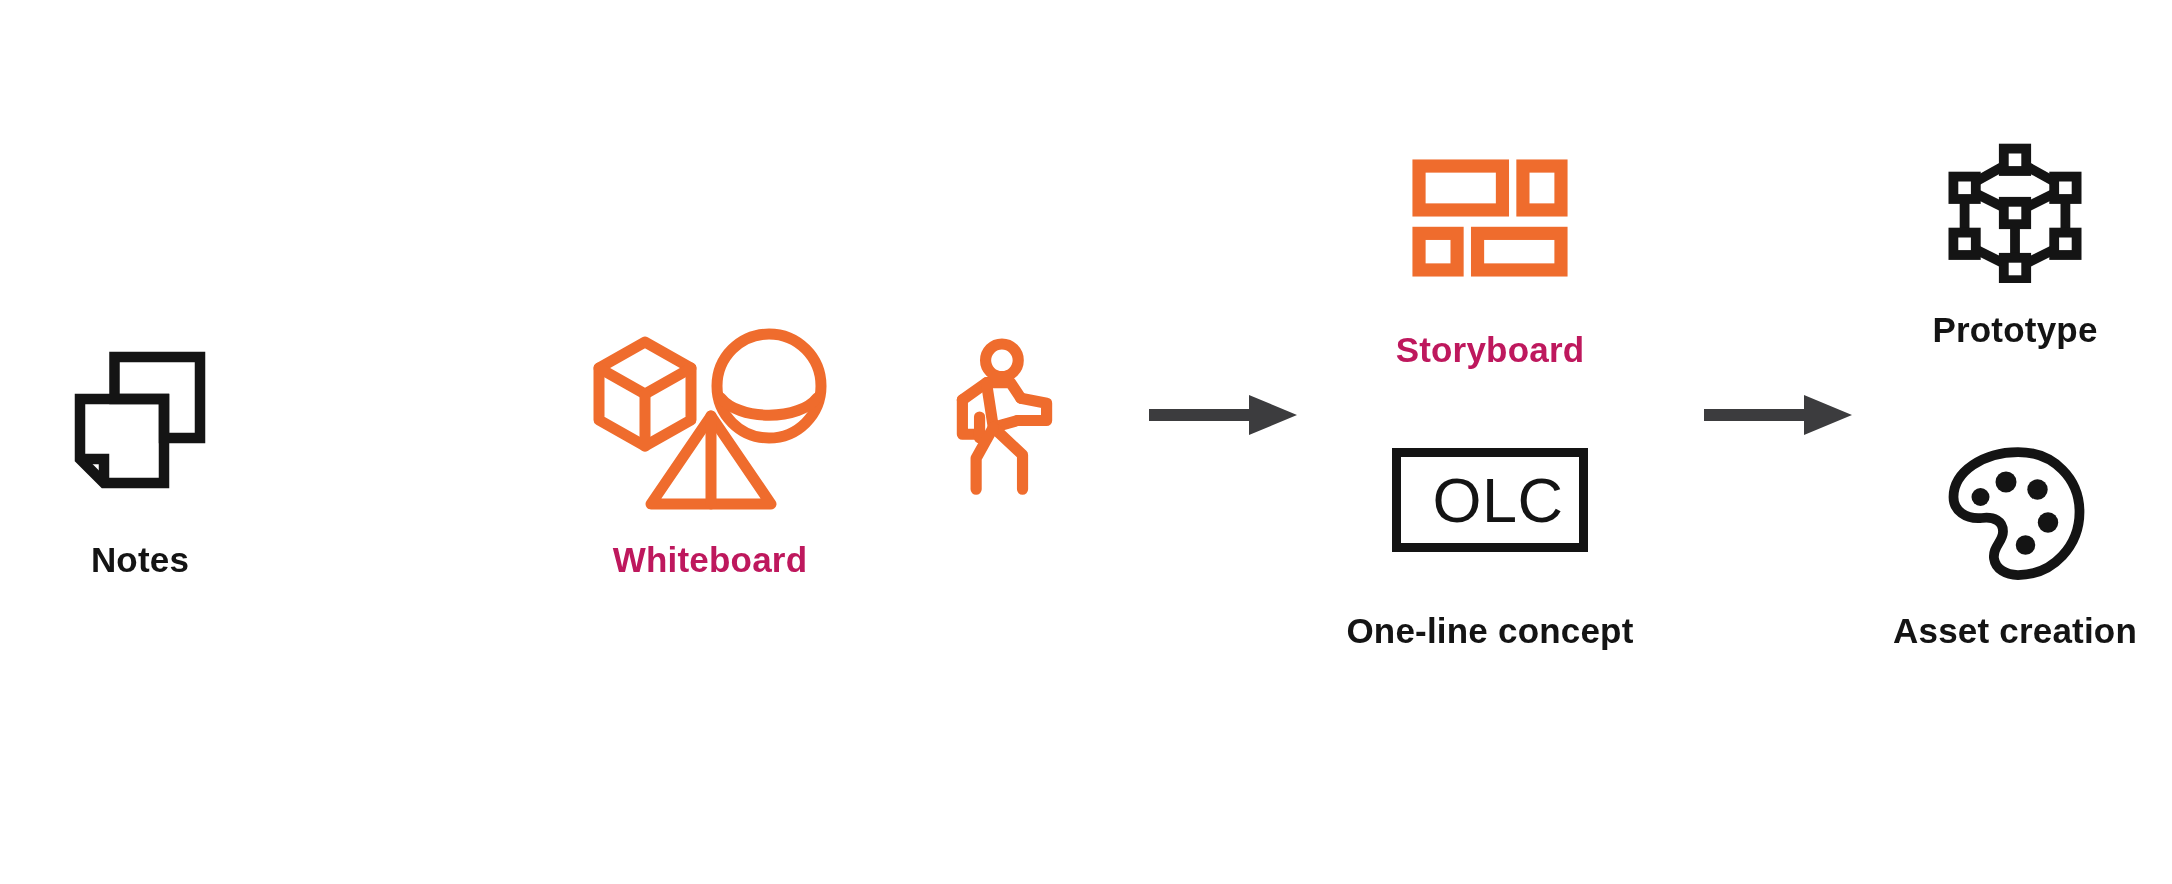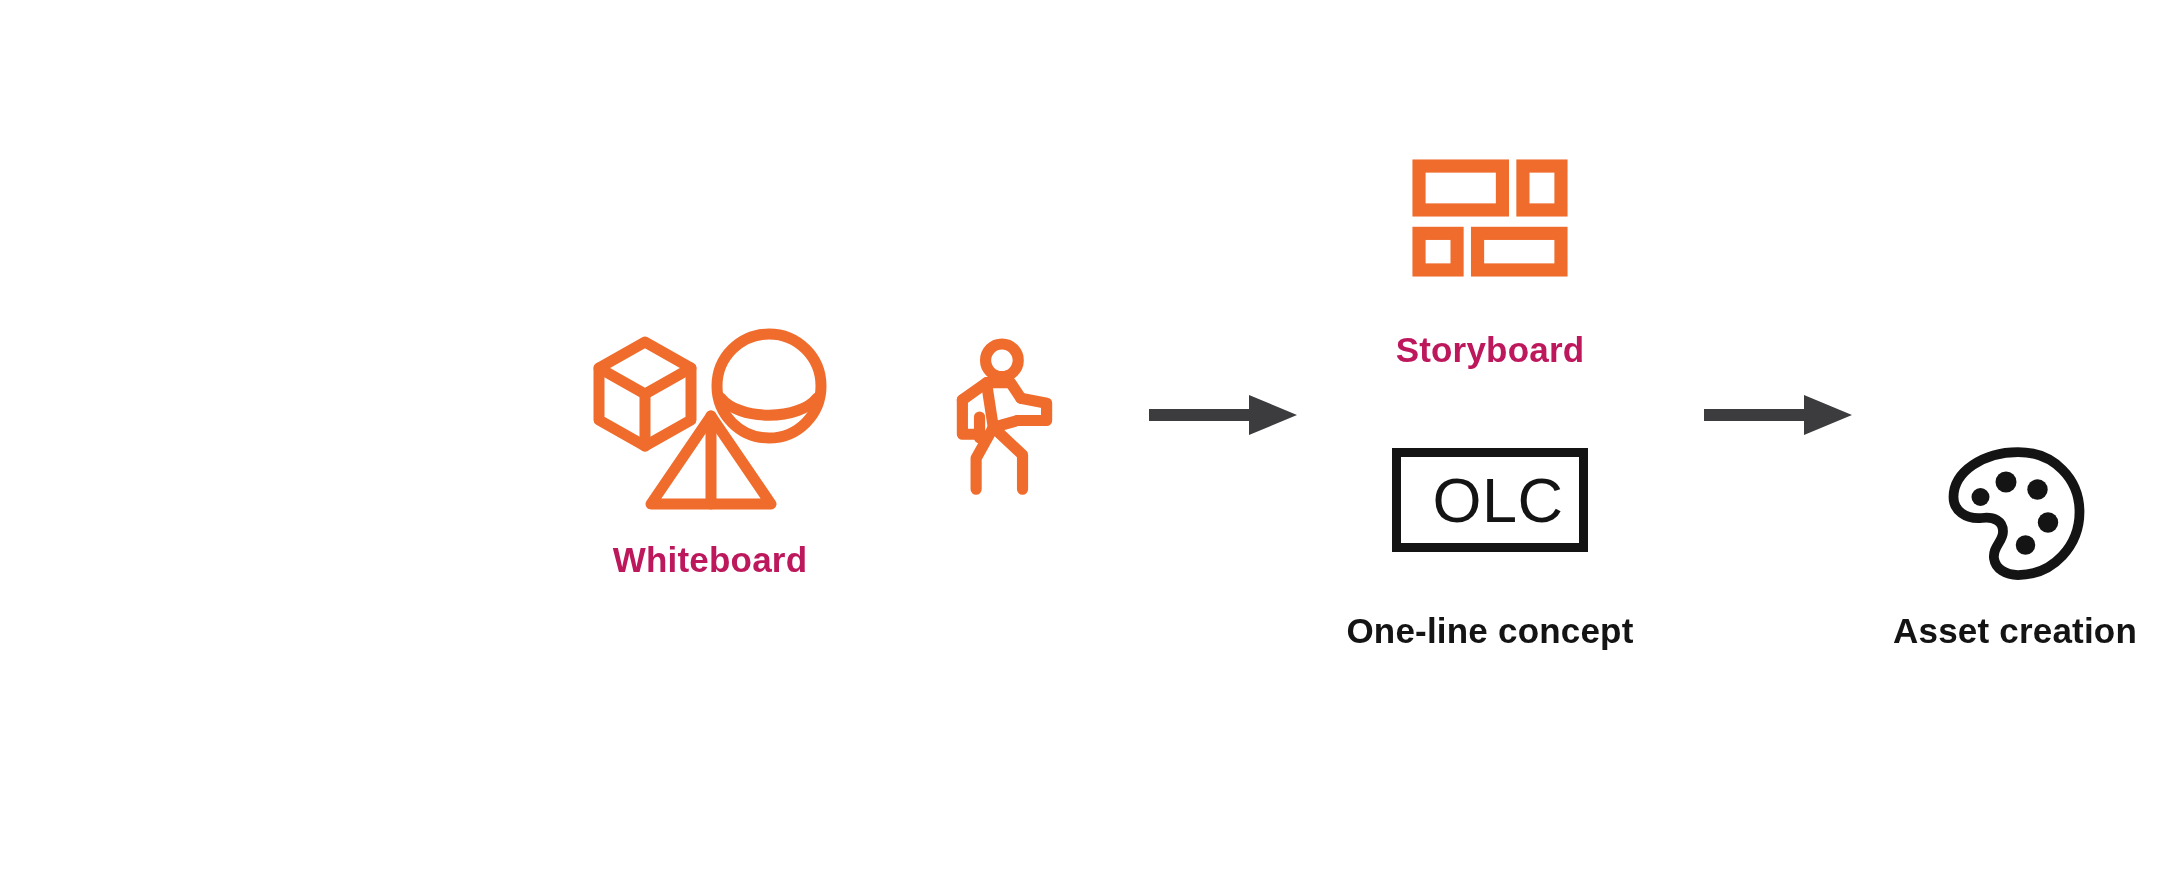--- a/index.html
+++ b/index.html
@@ -45,20 +45,32 @@
 
   .arrow-box {
     position: absolute;
   }
 </style>
 </head>
 <body>
 
 <div id="stage">
 
+  <div class="node" style="left:40px; top:320px; width:200px; height:280px;">
+    <div class="icon-box" style="left:0; top:0; width:200px; height:200px;">
+      <svg width="150" height="150" viewBox="0 0 100 100" aria-hidden="true">
+
+        <path d="M33 8 H90 V62 H66 V36 H33 Z" fill="none" stroke="#141414" stroke-width="7" stroke-linejoin="miter"></path>
+
+        <path d="M10 36 H66 V92 H26 L10 76 Z" fill="none" stroke="#141414" stroke-width="7" stroke-linejoin="miter"></path>
+        <path d="M10 76 H26 V92" fill="none" stroke="#141414" stroke-width="7" stroke-linejoin="miter"></path>
+      </svg>
+    </div>
+    <div class="label dark" style="left:0; top:222px; width:200px;">Notes</div>
+  </div>
 
 
   <div class="node" style="left:560px; top:300px; width:300px; height:300px;">
     <div class="icon-box" style="left:0; top:0; width:300px; height:220px;">
       <svg width="250" height="200" viewBox="0 0 125 100" aria-hidden="true">
         <g fill="none" stroke="#EF6C2D" stroke-width="5.5" stroke-linejoin="round" stroke-linecap="round">
 
           <path d="M30 16 L53 29 L53 55 L30 68 L7 55 L7 29 Z"></path>
           <path d="M7 29 L30 42 L53 29"></path>
           <path d="M30 42 L30 68"></path>
@@ -128,20 +140,42 @@
     </div>
     <div class="label dark" style="left:0; top:178px; width:360px;">One-line concept</div>
   </div>
 
   <div class="arrow-box" style="left:1700px; top:385px; width:160px; height:60px;">
     <svg width="160" height="60" viewBox="0 0 160 60" aria-hidden="true">
       <path d="M4 24 H104 V10 L152 30 L104 50 V36 H4 Z" fill="#3C3C3E"></path>
     </svg>
   </div>
 
+  <div class="node" style="left:1870px; top:140px; width:290px; height:230px;">
+    <div class="icon-box" style="left:0; top:0; width:290px; height:145px;">
+      <svg width="140" height="140" viewBox="0 0 100 100" aria-hidden="true">
+        <g stroke="#141414" stroke-width="7" fill="none">
+
+          <path d="M50 12 L14 32 L14 72 L50 90 L86 72 L86 32 Z"></path>
+          <path d="M14 32 L50 50 L86 32"></path>
+          <path d="M50 50 L50 90"></path>
+        </g>
+        <g stroke="#141414" stroke-width="7" fill="#ffffff">
+          <rect x="42" y="4" width="16" height="16"></rect>
+          <rect x="6" y="24" width="16" height="16"></rect>
+          <rect x="78" y="24" width="16" height="16"></rect>
+          <rect x="42" y="42" width="16" height="16"></rect>
+          <rect x="6" y="64" width="16" height="16"></rect>
+          <rect x="78" y="64" width="16" height="16"></rect>
+          <rect x="42" y="82" width="16" height="16"></rect>
+        </g>
+      </svg>
+    </div>
+    <div class="label dark" style="left:0; top:172px; width:290px;">Prototype</div>
+  </div>
 
   <div class="node" style="left:1845px; top:435px; width:340px; height:230px;">
     <div class="icon-box" style="left:0; top:0; width:340px; height:160px;">
       <svg width="150" height="150" viewBox="0 0 100 100" aria-hidden="true">
         <path d="M52 8
                  C76 8 93 26 93 48
                  C93 70 76 90 52 90
                  C44 90 37 86 36 79
                  C35 71 42 68 42 61
                  C42 54 36 51 28 52

